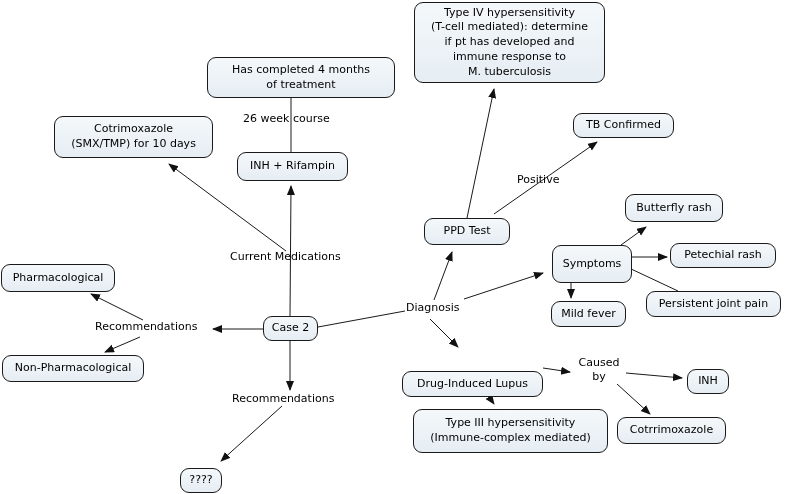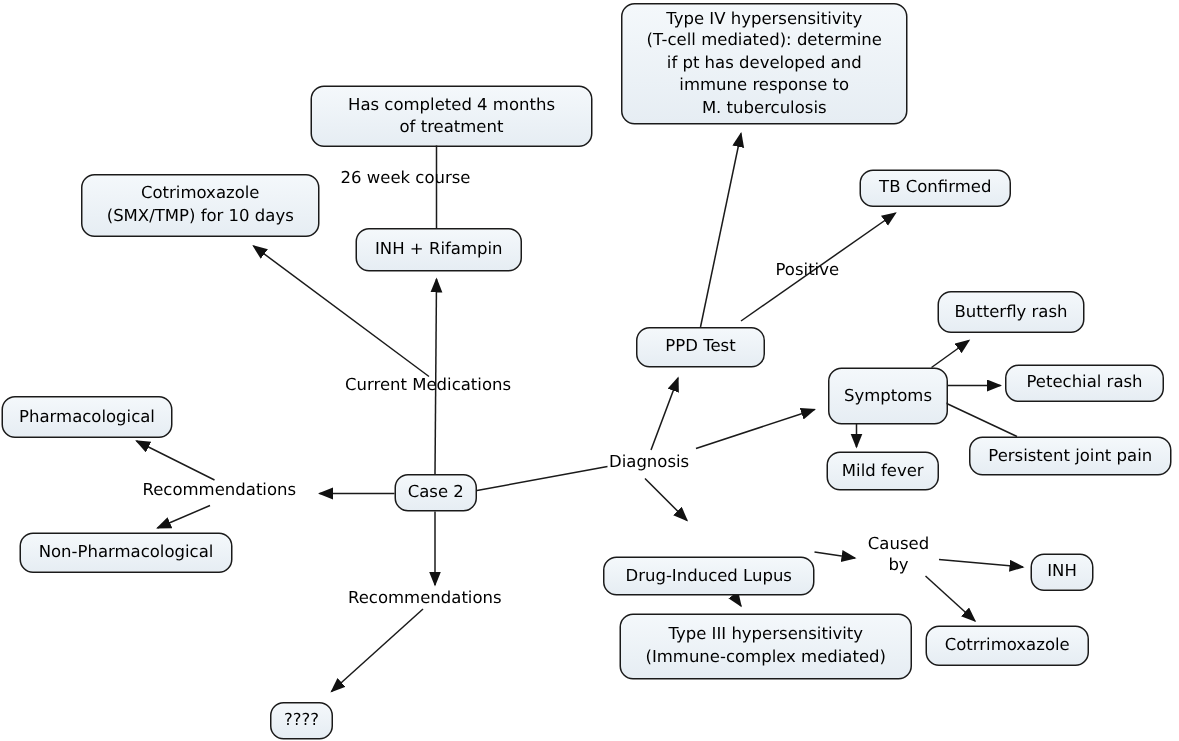--- a/index.html
+++ b/index.html
@@ -97,30 +97,30 @@
 (SMX/TMP) for 10 days</div>
   <div class="node" style="left:237px; top:152px; width:111px; height:29px;">INH + Rifampin</div>
   <div class="node" style="left:573px; top:113px; width:101px; height:25px;">TB Confirmed</div>
   <div class="node" style="left:424px; top:218px; width:86px;  height:27px;">PPD Test</div>
   <div class="node" style="left:625px; top:194px; width:98px;  height:28px;">Butterfly rash</div>
   <div class="node" style="left:552px; top:245px; width:80px;  height:38px;">Symptoms</div>
   <div class="node" style="left:670px; top:243px; width:106px; height:25px;">Petechial rash</div>
   <div class="node" style="left:646px; top:291px; width:135px; height:26px;">Persistent joint pain</div>
   <div class="node" style="left:1px;   top:264px; width:114px; height:28px;">Pharmacological</div>
   <div class="node" style="left:551px; top:301px; width:75px;  height:26px;">Mild fever</div>
-  <div class="node" style="left:2px;   top:355px; width:142px; height:27px;margin-left:11px;">Non-Pharmacological</div>
+  <div class="node" style="left:2px;   top:355px; width:142px; height:27px;">Non-Pharmacological</div>
   <div class="node" style="left:263px; top:316px; width:55px;  height:25px;">Case 2</div>
   <div class="node" style="left:402px; top:352px; width:141px; height:26px;margin-top:19px;">Drug-Induced Lupus</div>
   <div class="node" style="left:687px; top:369px; width:42px;  height:25px;">INH</div>
   <div class="node" style="left:617px; top:417px; width:109px; height:27px;">Cotrrimoxazole</div>
   <div class="node" style="left:413px; top:409px; width:195px; height:44px;">Type III hypersensitivity
 (Immune-complex mediated)</div>
   <div class="node" style="left:180px; top:468px; width:42px;  height:25px;">????</div>
 
-  <div class="lbl" style="left:227px; top:112px;">26 week course</div>
+  <div class="lbl" style="left:243px; top:112px;">26 week course</div>
   <div class="lbl" style="left:517px; top:173px;">Positive</div>
   <div class="lbl" style="left:230px; top:250px;">Current Medications</div>
   <div class="lbl" style="left:406px; top:301px;">Diagnosis</div>
   <div class="lbl" style="left:95px;  top:320px;">Recommendations</div>
   <div class="lbl" style="left:232px; top:392px;">Recommendations</div>
   <div class="lbl center" style="left:573px; top:356px; width:52px;">Caused
 by</div>
 
 </div>
 

